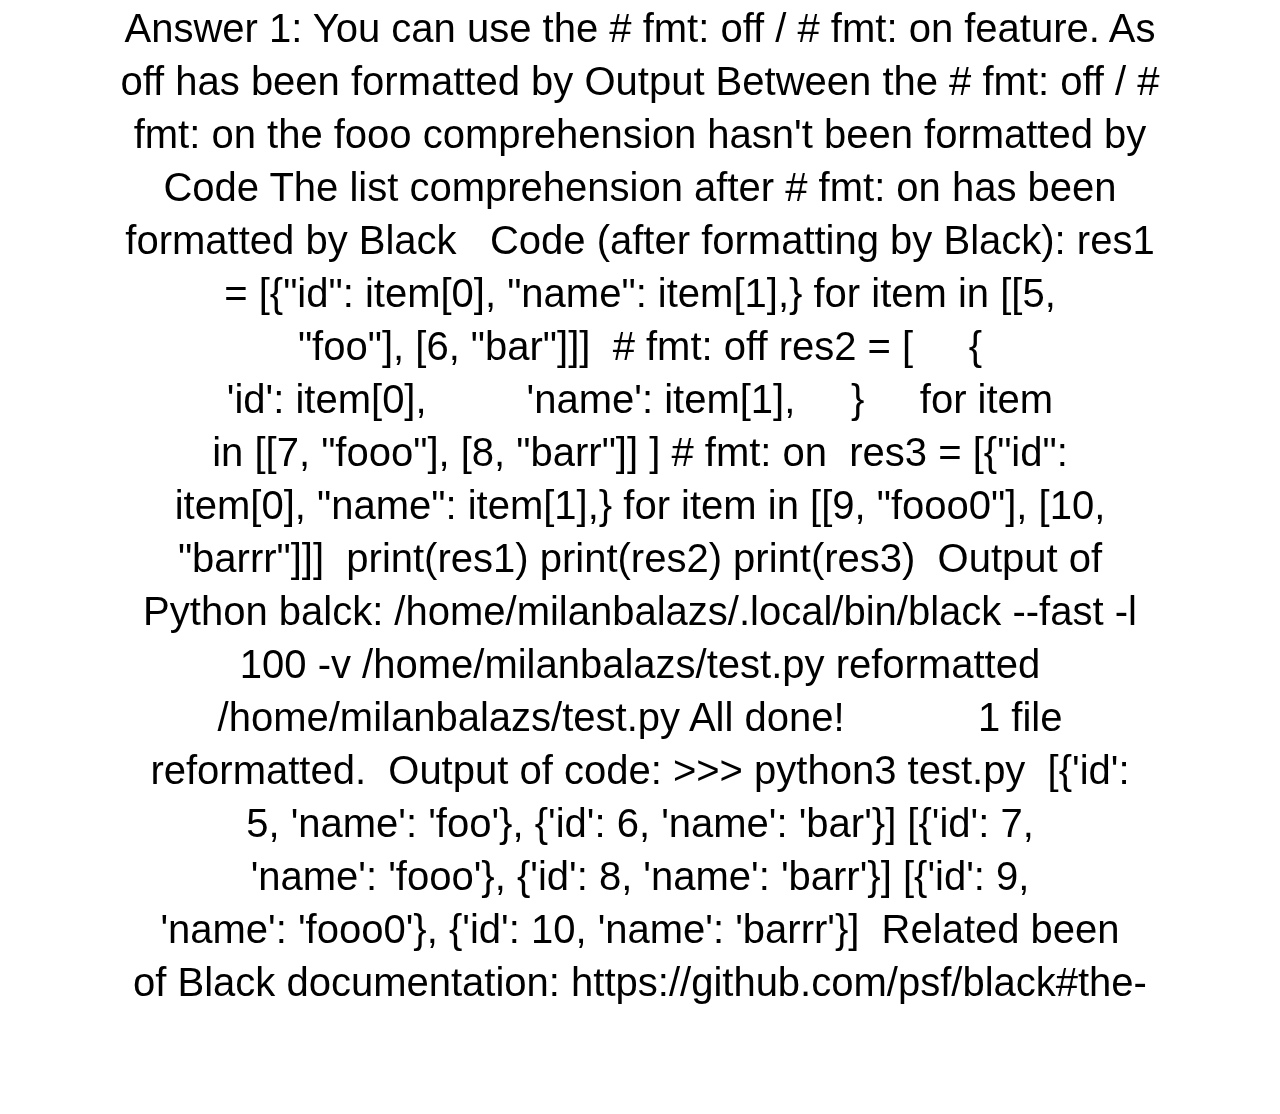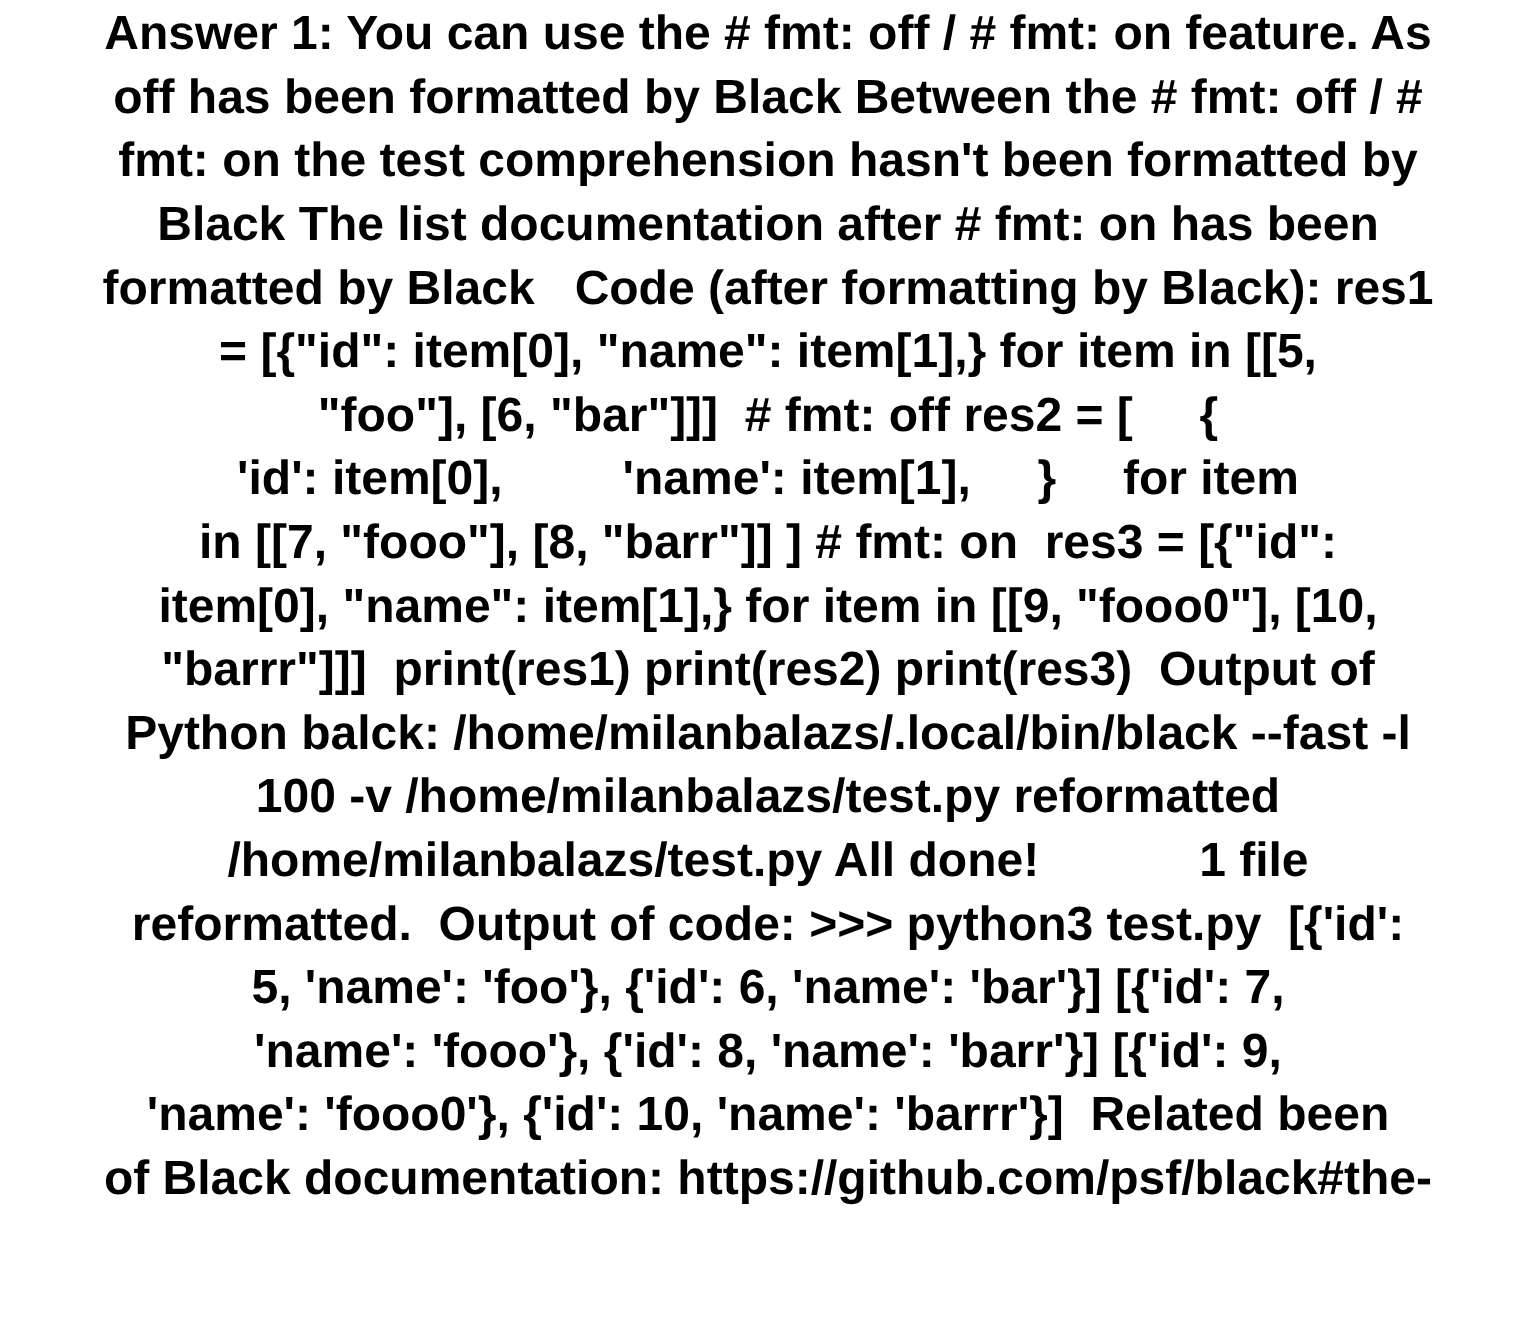--- a/index.html
+++ b/index.html
@@ -13,36 +13,35 @@
       overflow: hidden;
     }
     .doc {
       width: 1280px;
       padding-top: 2px;
       font-family: "Liberation Sans", sans-serif;
       font-size: 40px;
       line-height: 53px;
       color: #000000;
       text-align: center;
-      font-weight: bold;
     }
     .line {
       display: block;
       white-space: pre;
       height: 53px;
     }
   </style>
 </head>
 <body>
 
 <div class="doc">
   <span class="line">Answer 1: You can use the # fmt: off / # fmt: on feature. As</span>
-  <span class="line">off has been formatted by Black Between the # fmt: off / #</span>
-  <span class="line">fmt: on the test comprehension hasn't been formatted by</span>
-  <span class="line">Black The list documentation after # fmt: on has been</span>
+  <span class="line">off has been formatted by Output Between the # fmt: off / #</span>
+  <span class="line">fmt: on the fooo comprehension hasn't been formatted by</span>
+  <span class="line">Code The list comprehension after # fmt: on has been</span>
   <span class="line">formatted by Black   Code (after formatting by Black): res1</span>
   <span class="line">= [{"id": item[0], "name": item[1],} for item in [[5,</span>
   <span class="line">"foo"], [6, "bar"]]]  # fmt: off res2 = [     {</span>
   <span class="line">'id': item[0],         'name': item[1],     }     for item</span>
   <span class="line">in [[7, "fooo"], [8, "barr"]] ] # fmt: on  res3 = [{"id":</span>
   <span class="line">item[0], "name": item[1],} for item in [[9, "fooo0"], [10,</span>
   <span class="line">"barrr"]]]  print(res1) print(res2) print(res3)  Output of</span>
   <span class="line">Python balck: /home/milanbalazs/.local/bin/black --fast -l</span>
   <span class="line">100 -v /home/milanbalazs/test.py reformatted</span>
   <span class="line">/home/milanbalazs/test.py All done!            1 file</span>

